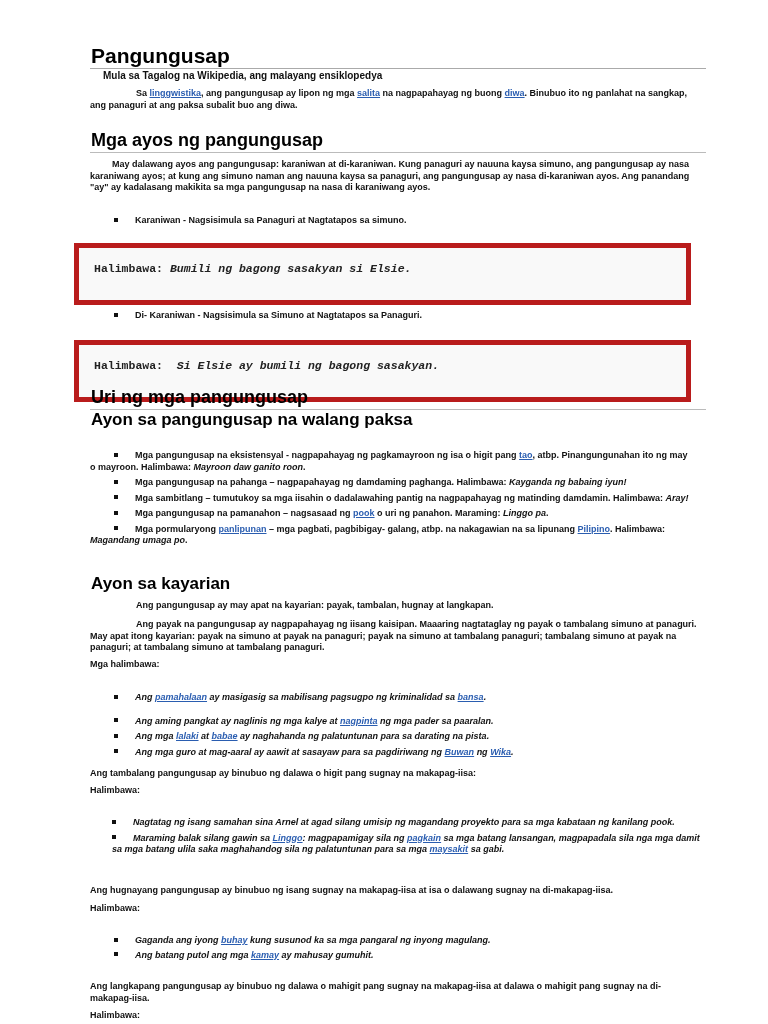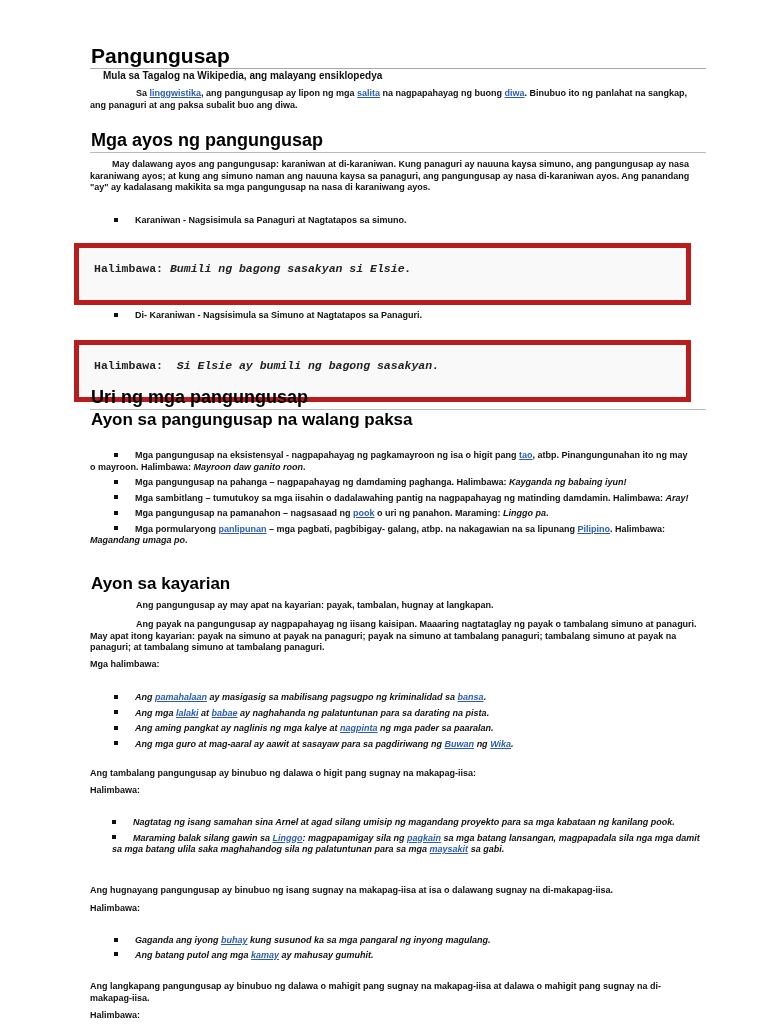--- a/index.html
+++ b/index.html
@@ -72,23 +72,23 @@
 
 <div class="abs para" style="top:600px;">
   <span class="indent"></span><span>Ang pangungusap ay may apat na kayarian: payak, tambalan, hugnay at langkapan.</span>
 </div>
 <div class="abs para" style="top:619px;">
   <span class="indent"></span><span>Ang payak na pangungusap ay nagpapahayag ng iisang kaisipan. Maaaring nagtataglay ng payak o tambalang simuno at panaguri. May apat itong kayarian: payak na simuno at payak na panaguri; payak na simuno at tambalang panaguri; tambalang simuno at payak na panaguri; at tambalang simuno at tambalang panaguri.</span>
 </div>
 <div class="abs para" style="top:659px;">Mga halimbawa:</div>
 
 <div class="abs" style="left:114px; top:692px; width:590px;" id="payak-list">
-    <div class="bullet" style="margin-bottom: 4px;"><span class="bsq"></span><span class="it">Ang </span><a class="lnk it">pamahalaan</a><span class="it"> ay masigasig sa mabilisang pagsugpo ng kriminalidad sa </span><a class="lnk it">bansa</a><span class="it">.</span></div>
+    <div class="bullet" style="margin-bottom: 12px;"><span class="bsq"></span><span class="it">Ang </span><a class="lnk it">pamahalaan</a><span class="it"> ay masigasig sa mabilisang pagsugpo ng kriminalidad sa </span><a class="lnk it">bansa</a><span class="it">.</span></div>
+    <div class="bullet" style="margin-bottom: 4px;"><span class="bsq"></span><span class="it">Ang aming pangkat ay naglinis ng mga kalye at </span><a class="lnk it">nagpinta</a><span class="it"> ng mga pader sa paaralan.</span></div>
     <div class="bullet" style="margin-bottom: 4px;"><span class="bsq"></span><span class="it">Ang mga </span><a class="lnk it">lalaki</a><span class="it"> at </span><a class="lnk it">babae</a><span class="it"> ay naghahanda ng palatuntunan para sa darating na pista.</span></div>
-    <div class="bullet" style="margin-bottom: 4px;"><span class="bsq"></span><span class="it">Ang aming pangkat ay naglinis ng mga kalye at </span><a class="lnk it">nagpinta</a><span class="it"> ng mga pader sa paaralan.</span></div>
     <div class="bullet" style="margin-bottom: 4px;"><span class="bsq"></span><span class="it">Ang mga guro at mag-aaral ay aawit at sasayaw para sa pagdiriwang ng </span><a class="lnk it">Buwan</a><span class="it"> ng </span><a class="lnk it">Wika</a><span class="it">.</span></div>
   </div>
 
 <div class="abs para" style="top:768px;">Ang tambalang pangungusap ay binubuo ng dalawa o higit pang sugnay na makapag-iisa:</div>
 <div class="abs para" style="top:785px;">Halimbawa:</div>
 
 <div class="abs" style="left:112px; top:817px; width:592px;" id="tambalan-list">
     <div class="bullet" style="margin-bottom: 4px;"><span class="bsq"></span><span class="it">Nagtatag ng isang samahan sina Arnel at agad silang umisip ng magandang proyekto para sa mga kabataan ng kanilang pook.</span></div>
     <div class="bullet" style="margin-bottom: 4px;"><span class="bsq"></span><span class="it">Maraming balak silang gawin sa </span><a class="lnk it">Linggo</a><span class="it">: magpapamigay sila ng </span><a class="lnk it">pagkain</a><span class="it"> sa mga batang lansangan, magpapadala sila nga mga damit sa mga batang ulila saka maghahandog sila ng palatuntunan para sa mga </span><a class="lnk it">maysakit</a><span class="it"> sa gabi.</span></div>
   </div>

